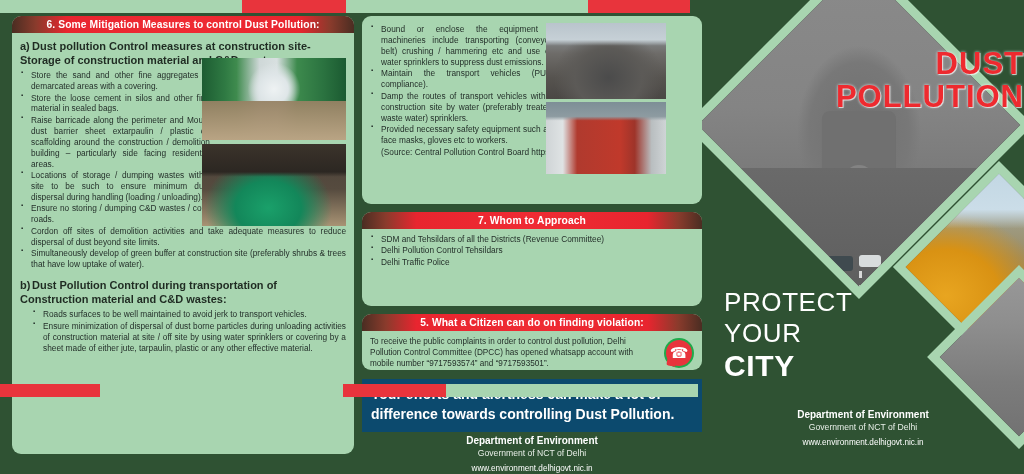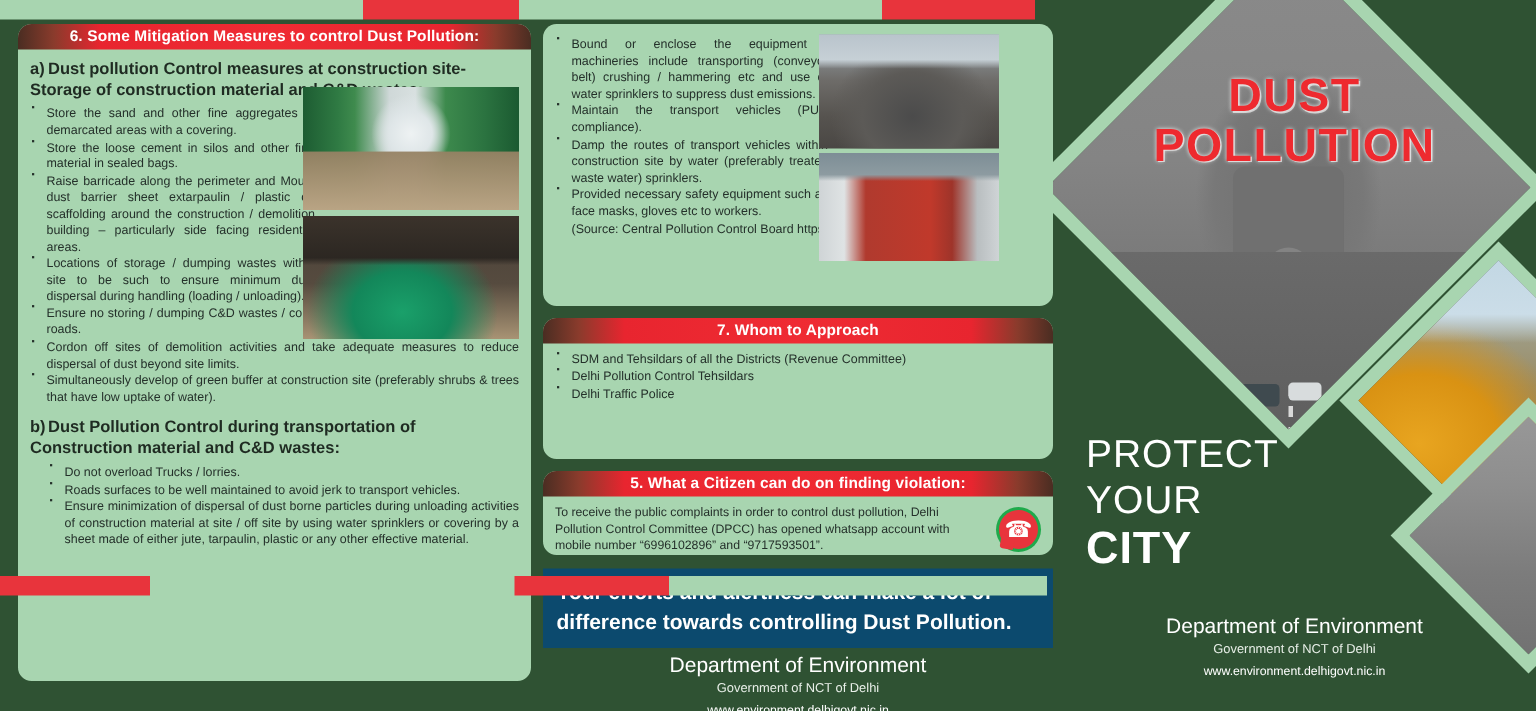--- a/index.html
+++ b/index.html
@@ -142,21 +142,21 @@
   .road {
     position: absolute; left: 0; right: 0; bottom: 0; height: 38%;
     background: linear-gradient(to bottom, #6a6a6a 0%, #5d5d5d 100%);
   }
   .lane { position: absolute; bottom: 4px; left: 50%; width: 3px; height: 44px;
           background: repeating-linear-gradient(to bottom, #d9d9d9 0 7px, rgba(0,0,0,0) 7px 14px); }
   .car { position: absolute; background: #3f4a4f; border-radius: 3px; }
 
   .title-dust {
     position: absolute; left: 0; right: 0; top: 48px;
-    text-align: center;
+    text-align: right;
     color: #ee2a2f;
     font-size: 31px; font-weight: bold;
     letter-spacing: 1px; line-height: 1.06;
     text-shadow: 0 0 3px rgba(255,255,255,.85), 1px 1px 0 rgba(255,255,255,.6);
     z-index: 6;
   }
 
   .diamond-sm {
     position: absolute;
     width: 150px; height: 150px;
@@ -194,21 +194,21 @@
     position: absolute; left: 22px; top: 287px; z-index: 8;
   }
   .protect-line {
     color: #ffffff; font-size: 26px; line-height: 1.18; letter-spacing: .6px;
   }
   .protect-city {
     color: #ffffff; font-size: 30px; font-weight: bold; letter-spacing: .6px; line-height: 1.2;
   }
 
   .dept-block { text-align: center; }
-  .dept-name { font-size: 14px; font-weight: normal; color: #ffffff; line-height: 1.3; }
+  .dept-name { font-size: 10px; font-weight: bold; color: #ffffff; line-height: 1.3; }
   .dept-sub  { font-size: 8.6px; color: #e8efe8; line-height: 1.4; }
   .dept-url  { font-size: 8.2px; color: #ffffff; margin-top: 5px; }
 
   .dept-right { position: absolute; left: 0; right: 0; top: 408px; z-index: 8; }
   .dept-mid   { position: absolute; left: 0; right: 0; top: 418px; }
 
   
   .citizen-body { display: flex; align-items: center; gap: 6px; padding: 5px 8px 6px 8px; }
   .citizen-text { font-size: 8.2px; line-height: 1.36; color: #24302a; flex: 1; }
   .wa-icon { width: 30px; height: 30px; flex: 0 0 30px; position: relative; }
@@ -256,21 +256,20 @@
           <li>Ensure no storing / dumping C&amp;D wastes / construction material on metalled (pucca) roads.</li>
           <li>Cordon off sites of demolition activities and take adequate measures to reduce dispersal of dust beyond site limits.</li>
           <li>Simultaneously develop of green buffer at construction site (preferably shrubs &amp; trees that have low uptake of water).</li>
         </ul>
 
         <div class="sub-head" style="margin-top:8px;">
           <span class="tag">b)</span><span>Dust Pollution Control during transportation of Construction material and C&amp;D wastes:</span>
         </div>
 
         <ul class="bul indent">
-          <li>Do not overload Trucks / lorries.</li>
           <li>Roads surfaces to be well maintained to avoid jerk to transport vehicles.</li>
           <li>Ensure minimization of dispersal of dust borne particles during unloading activities of construction material at site / off site by using water sprinklers or covering by a sheet made of either jute, tarpaulin, plastic or any other effective material.</li>
         </ul>
       </div>
 
       <div class="img-box photo-site" style="left:190px;top:42px;width:144px;height:82px;"></div>
       <div class="img-box photo-tarp" style="left:190px;top:128px;width:144px;height:82px;"></div>
     </div>
   </div>
 
@@ -297,21 +296,21 @@
           <li>SDM and Tehsildars of all the Districts (Revenue Committee)</li>
           <li>Delhi Pollution Control Tehsildars</li>
           <li>Delhi Traffic Police</li>
         </ul>
       </div>
     </div>
 
     <div class="card" style="margin-top:8px;height:56px;">
       <div class="sec-header">5. What a Citizen can do on finding violation:</div>
       <div class="citizen-body">
-        <div class="citizen-text">To receive the public complaints in order to control dust pollution, Delhi Pollution Control Committee (DPCC) has opened whatsapp account with mobile number “6996102896” and “9717593501”.</div>
+        <div class="citizen-text">To receive the public complaints in order to control dust pollution, Delhi Pollution Control Committee (DPCC) has opened whatsapp account with mobile number “9717593574” and “9717593501”.</div>
         <div class="wa-icon">
           <div class="wa-ring"></div>
           <div class="wa-bubble"></div>
           <div class="wa-tail"></div>
           <div class="wa-glyph">☎</div>
         </div>
       </div>
     </div>
 
     <div class="closing-band" style="margin-top:9px;">Your efforts and alertness can make a lot of difference towards controlling Dust Pollution.</div>

